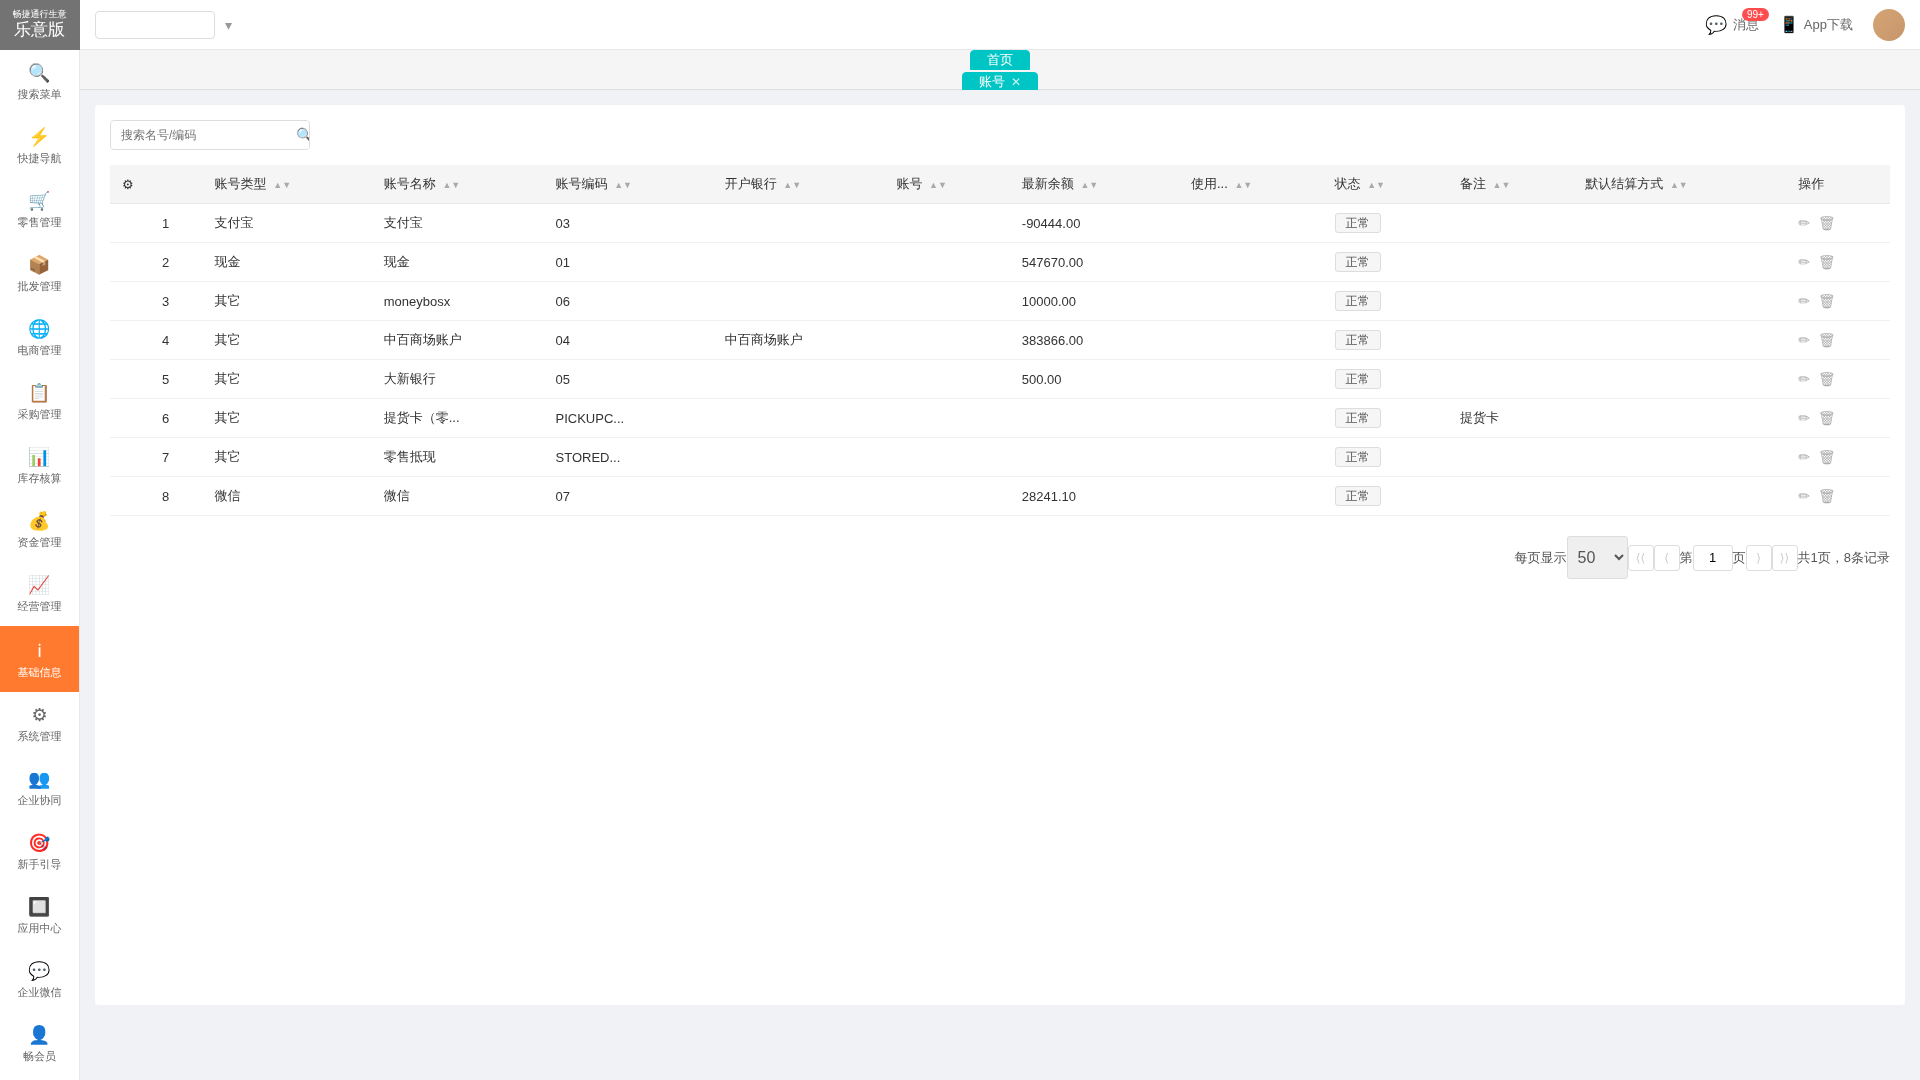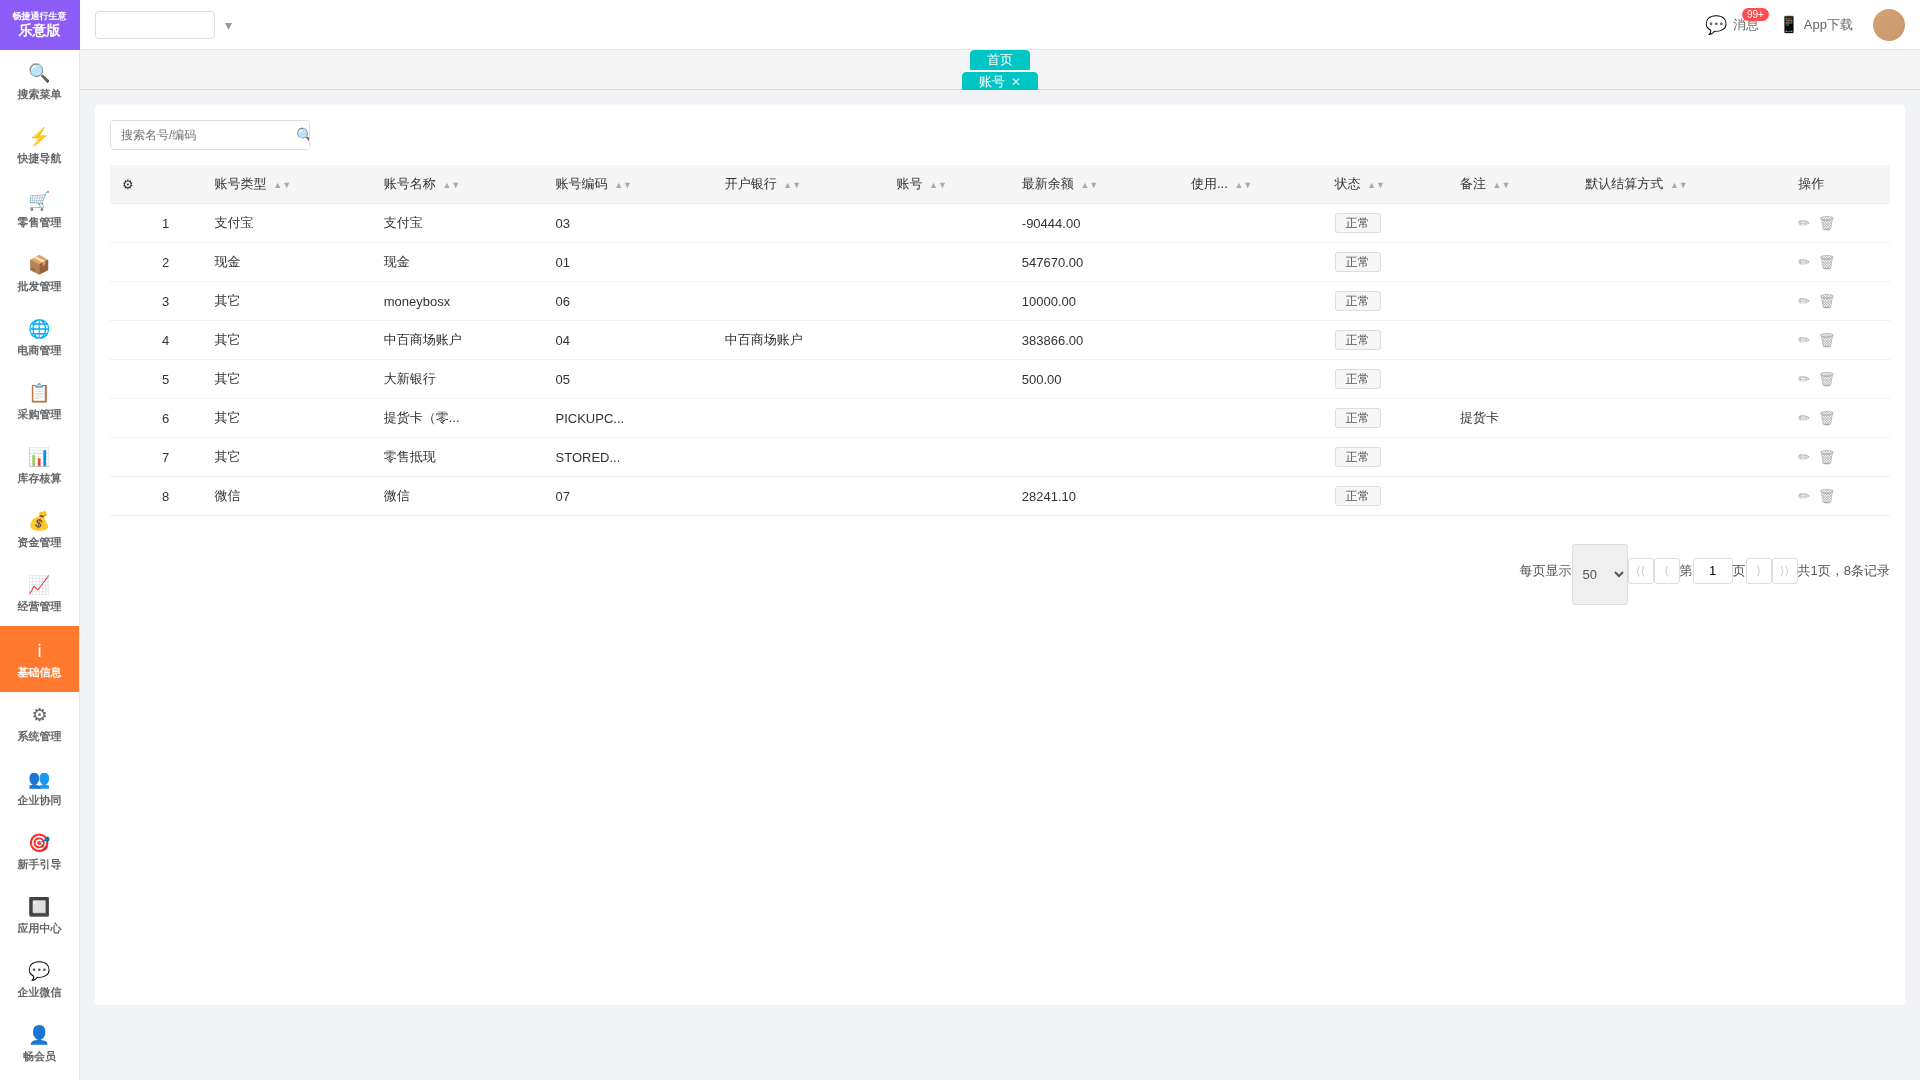--- a/index.html
+++ b/index.html
@@ -11,41 +11,41 @@
       background: #fff;
       display: flex;
       flex-direction: column;
       align-items: center;
       border-right: 1px solid #e8e8e8;
       flex-shrink: 0;
     }
     .sidebar-logo {
       width: 80px;
       height: 50px;
-      background: #8b5cf6;
+      background: #737373;
       display: flex;
       align-items: center;
       justify-content: center;
       color: #fff;
       font-size: 11px;
-      font-weight: bold;
+      font-weight: normal;
     }
     .sidebar-logo-text { text-align: center; line-height: 1.2; }
     .sidebar-item {
       width: 100%;
       padding: 12px 5px;
       text-align: center;
       cursor: pointer;
       color: #666;
       font-size: 12px;
       border-bottom: none;
     }
     .sidebar-item.active { color: #fff; background: #ff7a2f; }
     .sidebar-item-icon { font-size: 18px; margin-bottom: 3px; }
-    .sidebar-item-label { font-size: 11px; font-weight: bold; }
+    .sidebar-item-label { font-size: 11px; }
 
     
     .main-container {
       flex: 1;
       display: flex;
       flex-direction: column;
       overflow: hidden;
     }
 
     
@@ -318,24 +318,23 @@
       align-items: center;
       justify-content: flex-end;
       margin-top: 20px;
       gap: 0;
       font-size: 13px;
       color: #555;
     }
     .page-size-select {
       border: 1px solid #ddd;
       border-radius: 3px;
-      padding: 21px 6px;
-      font-size: 13px;
+      padding: 11px 6px;
+      font-size: 16px;
       color: #555;
-      margin-top: 8px;
     }
     .page-btn {
       width: 26px;
       height: 26px;
       border: 1px solid #ddd;
       background: #fff;
       border-radius: 3px;
       display: flex;
       align-items: center;
       justify-content: center;
@@ -353,21 +352,21 @@
       font-size: 13px;
     }
   </style>
 </head>
 <body>
 
 <div class="sidebar">
   <div class="sidebar-logo">
     <div class="sidebar-logo-text">
       <div style="font-size:9px;">畅捷通行生意</div>
-      <div style="font-size:14px;">乐意版</div>
+      <div style="font-size:17px;">乐意版</div>
     </div>
   </div>
 
   <div class="sidebar-item">
     <div class="sidebar-item-icon">🔍</div>
     <div class="sidebar-item-label">搜索菜单</div>
   </div>
   <div class="sidebar-item">
     <div class="sidebar-item-icon">⚡</div>
     <div class="sidebar-item-label">快捷导航</div>

